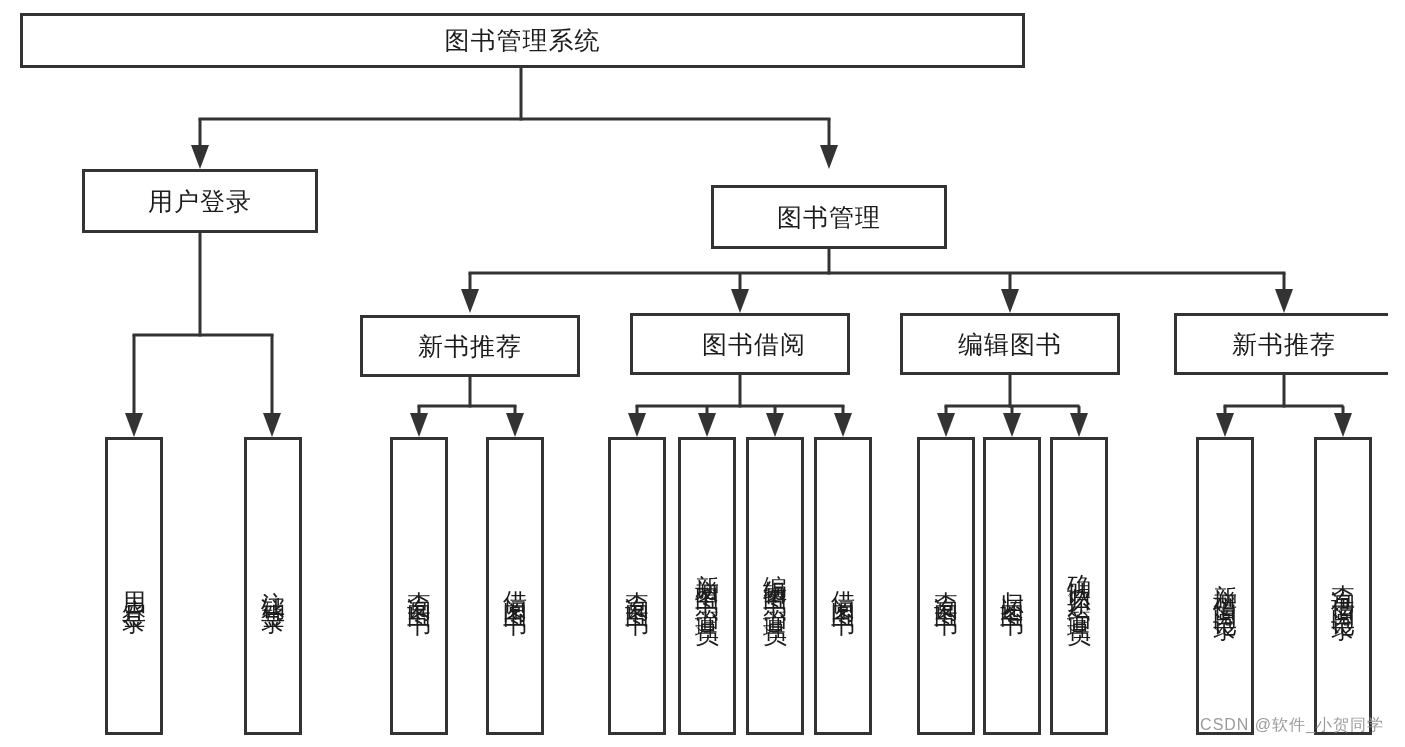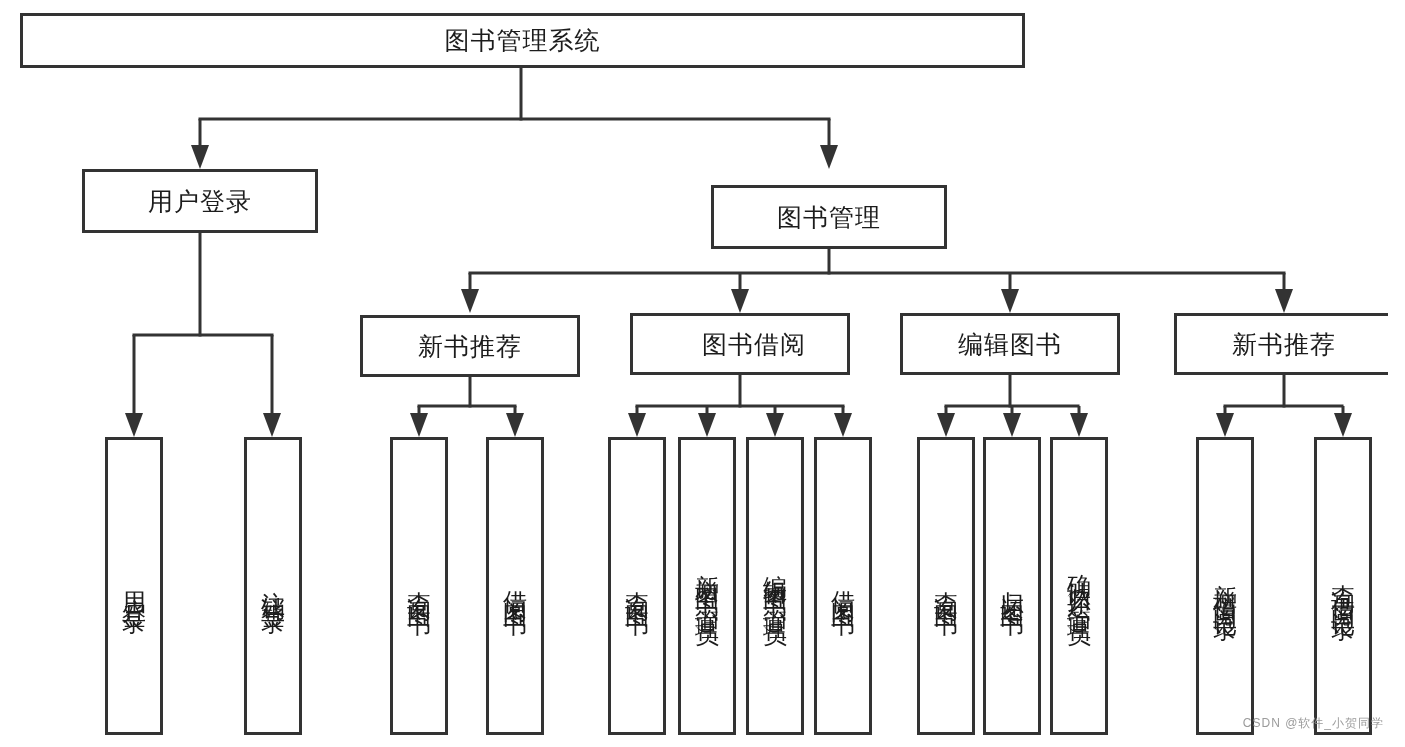--- a/index.html
+++ b/index.html
@@ -42,21 +42,21 @@
     writing-mode:vertical-rl;
     text-orientation:mixed;
     font-size:24px;
     letter-spacing:7px;
     line-height:1;
     white-space:nowrap;
   }
   #watermark{
     position:absolute;
     right:4px;top:715px;
-    font-size:12px;
+    font-size:16px;
     color:var(--wm-color);
     letter-spacing:1px;
     white-space:nowrap;
   }
 </style>
 </head>
 <body>
 
 <div id="stage">
 

